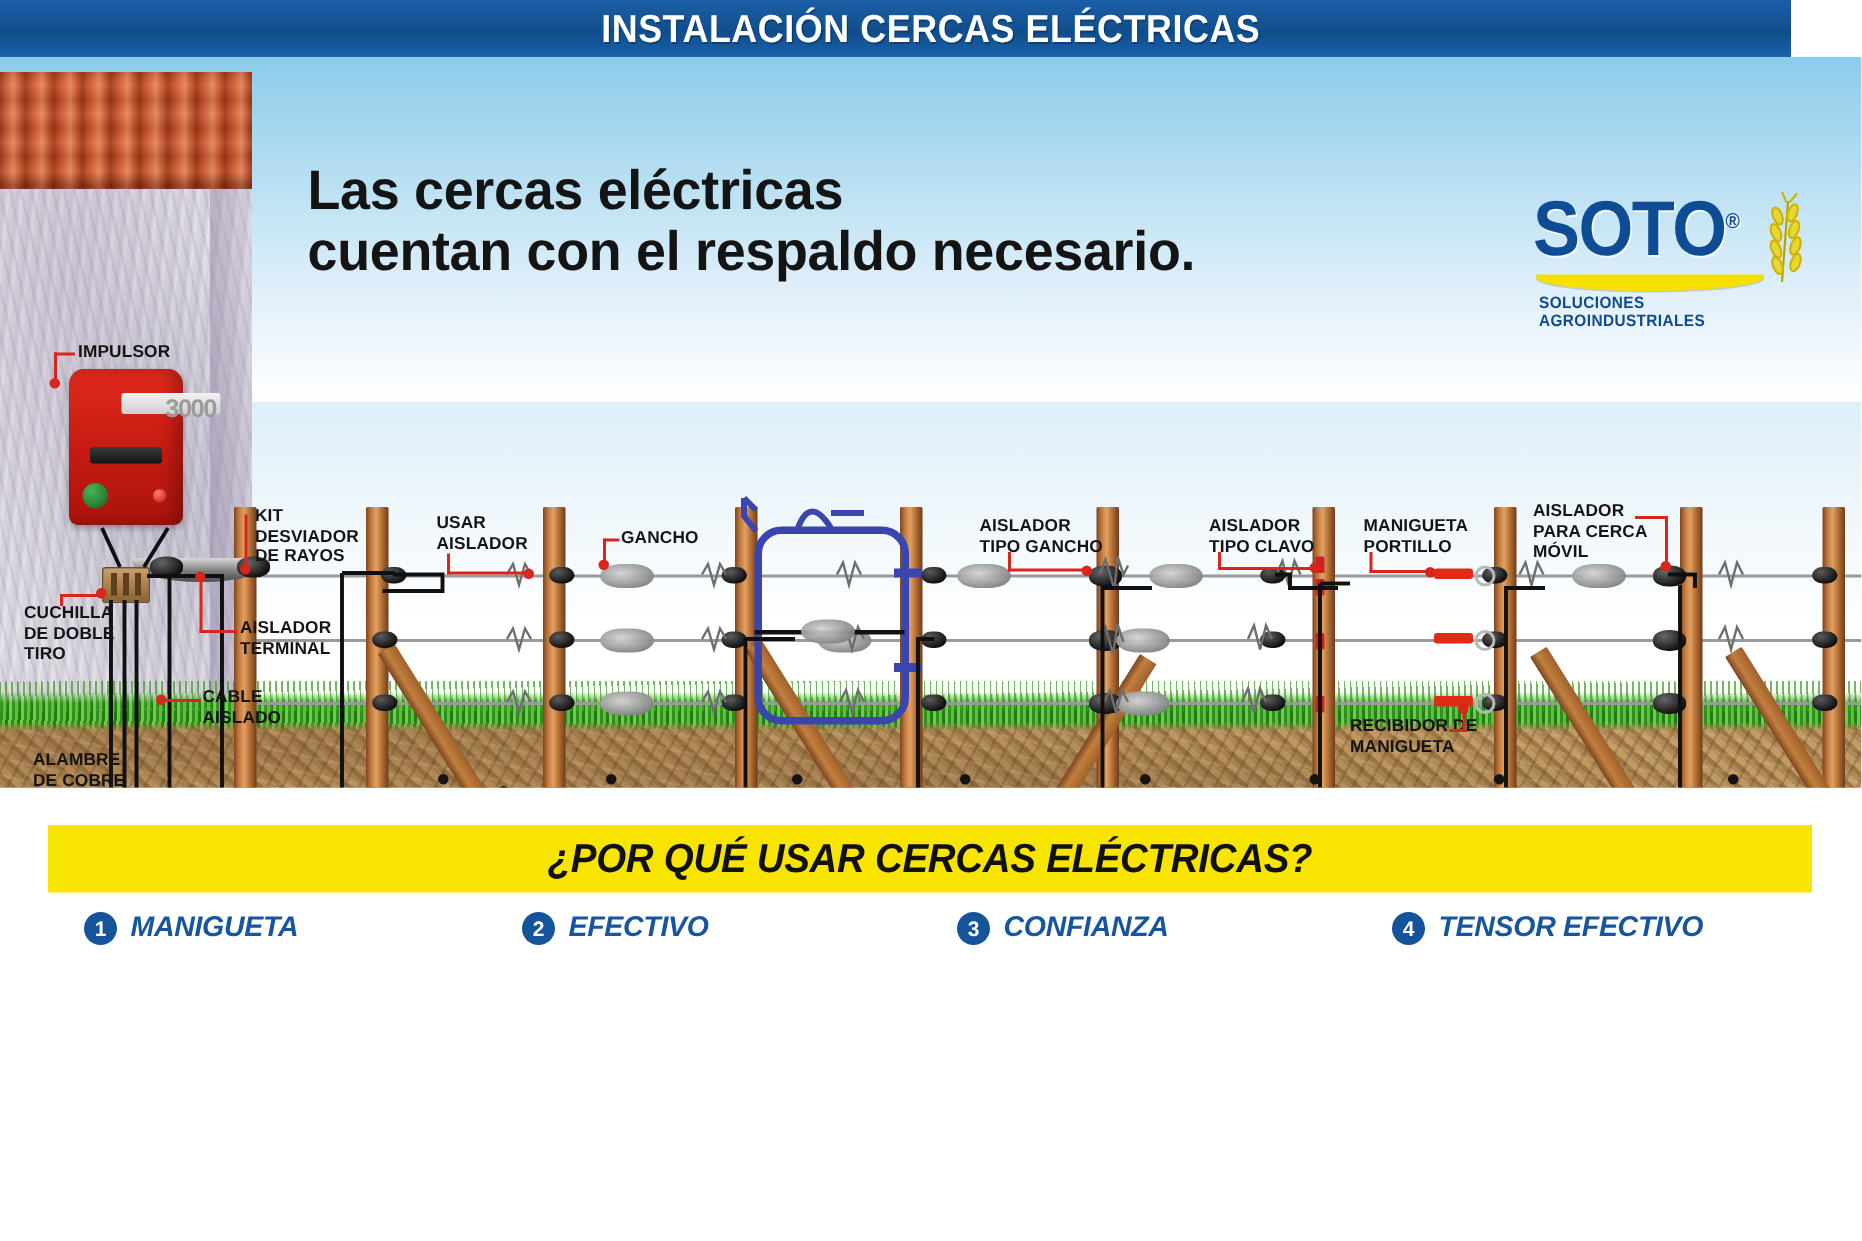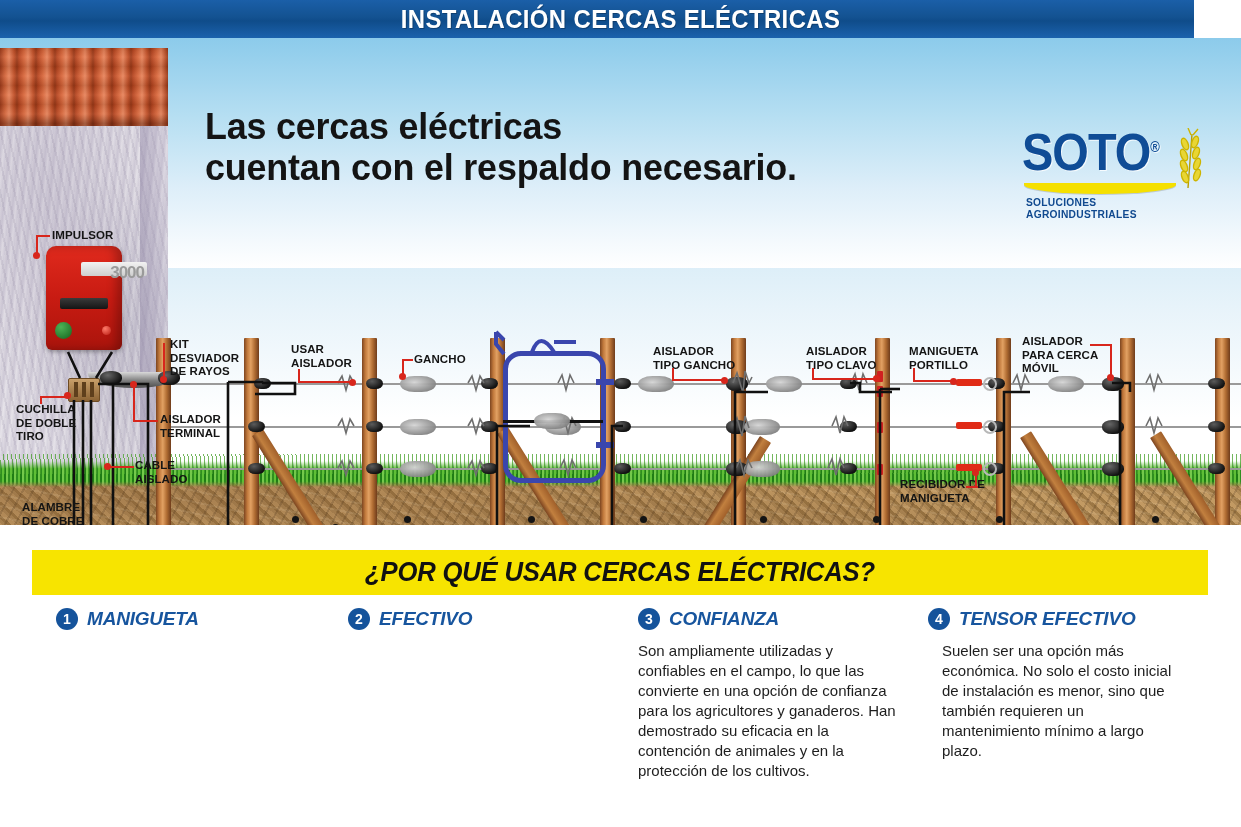--- a/index.html
+++ b/index.html
@@ -499,24 +499,22 @@
       <div class="num">2</div>
       <div class="ctitle">EFECTIVO</div>
     </div>
   </div>
 
   <div class="col c3">
     <div class="head">
       <div class="num">3</div>
       <div class="ctitle">CONFIANZA</div>
     </div>
-    <div class="cbody">Son ampliamente utilizadas y confiables en el campo, lo que las convierte en una opción de confianza para los agricultores y ganaderos. Han demostrado su eficacia en la contención de animales y en la protección de los cultivos.</div>
   </div>
 
   <div class="col c4">
     <div class="head">
       <div class="num">4</div>
       <div class="ctitle">TENSOR EFECTIVO</div>
     </div>
-    <div class="cbody">Suelen ser una opción más económica. No solo el costo inicial de instalación es menor, sino que también requieren un mantenimiento mínimo a largo plazo.</div>
   </div>
 
 </div>
 
 </body></html>

